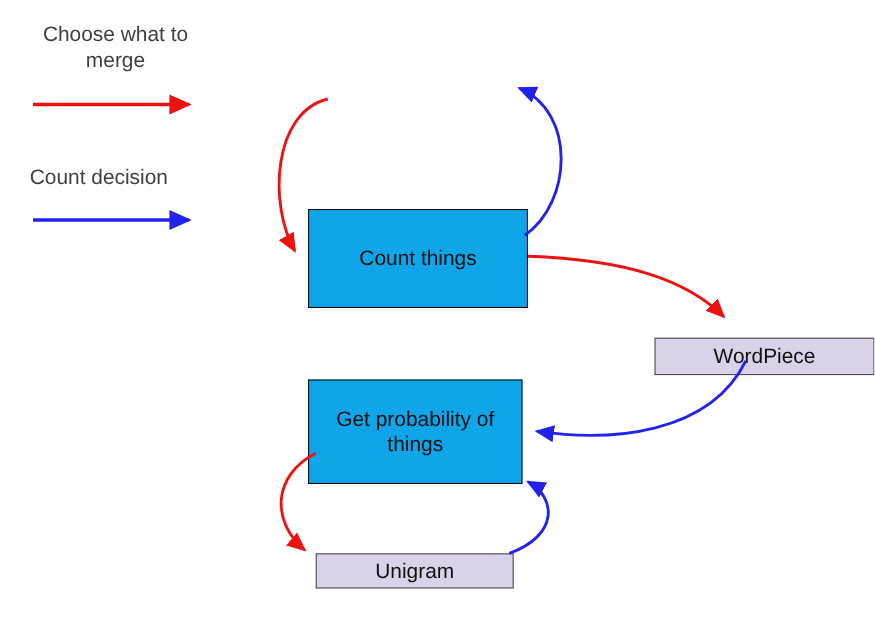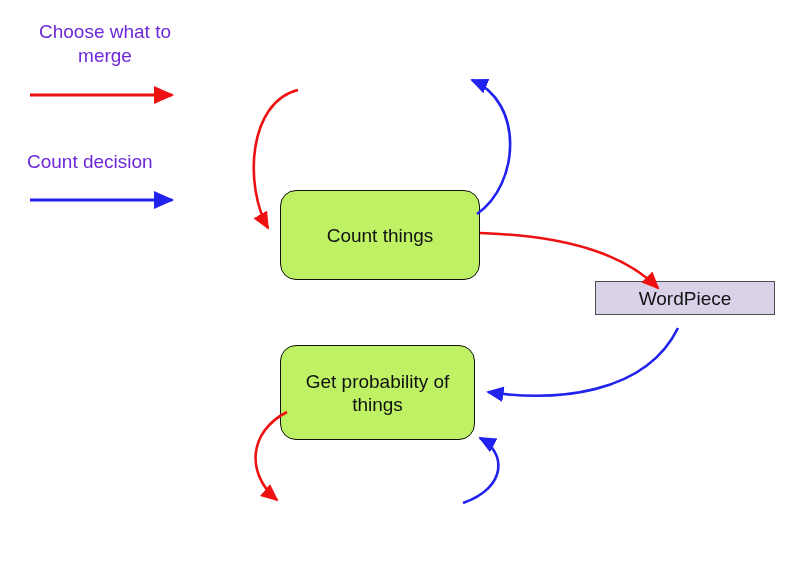--- a/index.html
+++ b/index.html
@@ -18,21 +18,21 @@
   .edges {
     position: absolute;
     left: 0;
     top: 0;
     width: 795px;
     height: 569px;
     pointer-events: none;
   }
   .legend-label {
     position: absolute;
-    color: #6d28d9;
+    color: #404040;
     font-size: 19px;
     line-height: 24px;
   }
   .legend-label.center {
     text-align: center;
   }
   .node {
     position: absolute;
     display: flex;
     align-items: center;
@@ -41,50 +41,53 @@
     color: #111111;
     font-size: 19px;
     line-height: 23px;
     box-sizing: border-box;
   }
   .node.box {
     background: #d9d2e9;
     border: 1px solid #4d4d4d;
   }
   .node.rounded {
-    background: #bef264;
+    background: #0ea5e9;
     border: 1.6px solid #111111;
-    border-radius: 16px;
+    border-radius: 0;
     padding: 18px 14px;
   }
   .edge-red { stroke: #ee1111; fill: none; }
   .edge-blue { stroke: #2222ee; fill: none; }
 </style>
 </head>
 <body>
 
 <div class="canvas">
 
   <div class="legend-label center" style="left: 20px; top: 20px; width: 170px;">Choose what to merge</div>
 
   <div class="legend-label" style="left: 27px; top: 150px;">Count decision</div>
 
 
   <div class="node rounded" style="left: 280px; top: 190px; width: 200px; height: 90px;">
     <span>Count things</span>
   </div>
 
-  <div class="node box" style="left: 595px; top: 281px; width: 180px; height: 34px;">
+  <div class="node box" style="left: 595px; top: 307px; width: 200px; height: 34px;">
     <span>WordPiece</span>
   </div>
 
   <div class="node rounded" style="left: 280px; top: 345px; width: 195px; height: 95px; justify-content: center;">
     <span>Get probability of things</span>
   </div>
 
+  <div class="node box" style="left: 287px; top: 503px; width: 180px; height: 32px;">
+    <span>Unigram</span>
+  </div>
 
   <svg class="edges" viewBox="0 0 795 569">
     <defs>
       <marker id="arrow-red" viewBox="0 0 10 10" refX="8" refY="5" markerWidth="7.5" markerHeight="7.5" orient="auto">
         <path d="M0,1 L9,5 L0,9 Z" fill="#ee1111"></path>
       </marker>
       <marker id="arrow-blue" viewBox="0 0 10 10" refX="8" refY="5" markerWidth="7.5" markerHeight="7.5" orient="auto">
         <path d="M0,1 L9,5 L0,9 Z" fill="#2222ee"></path>
       </marker>
     </defs>

